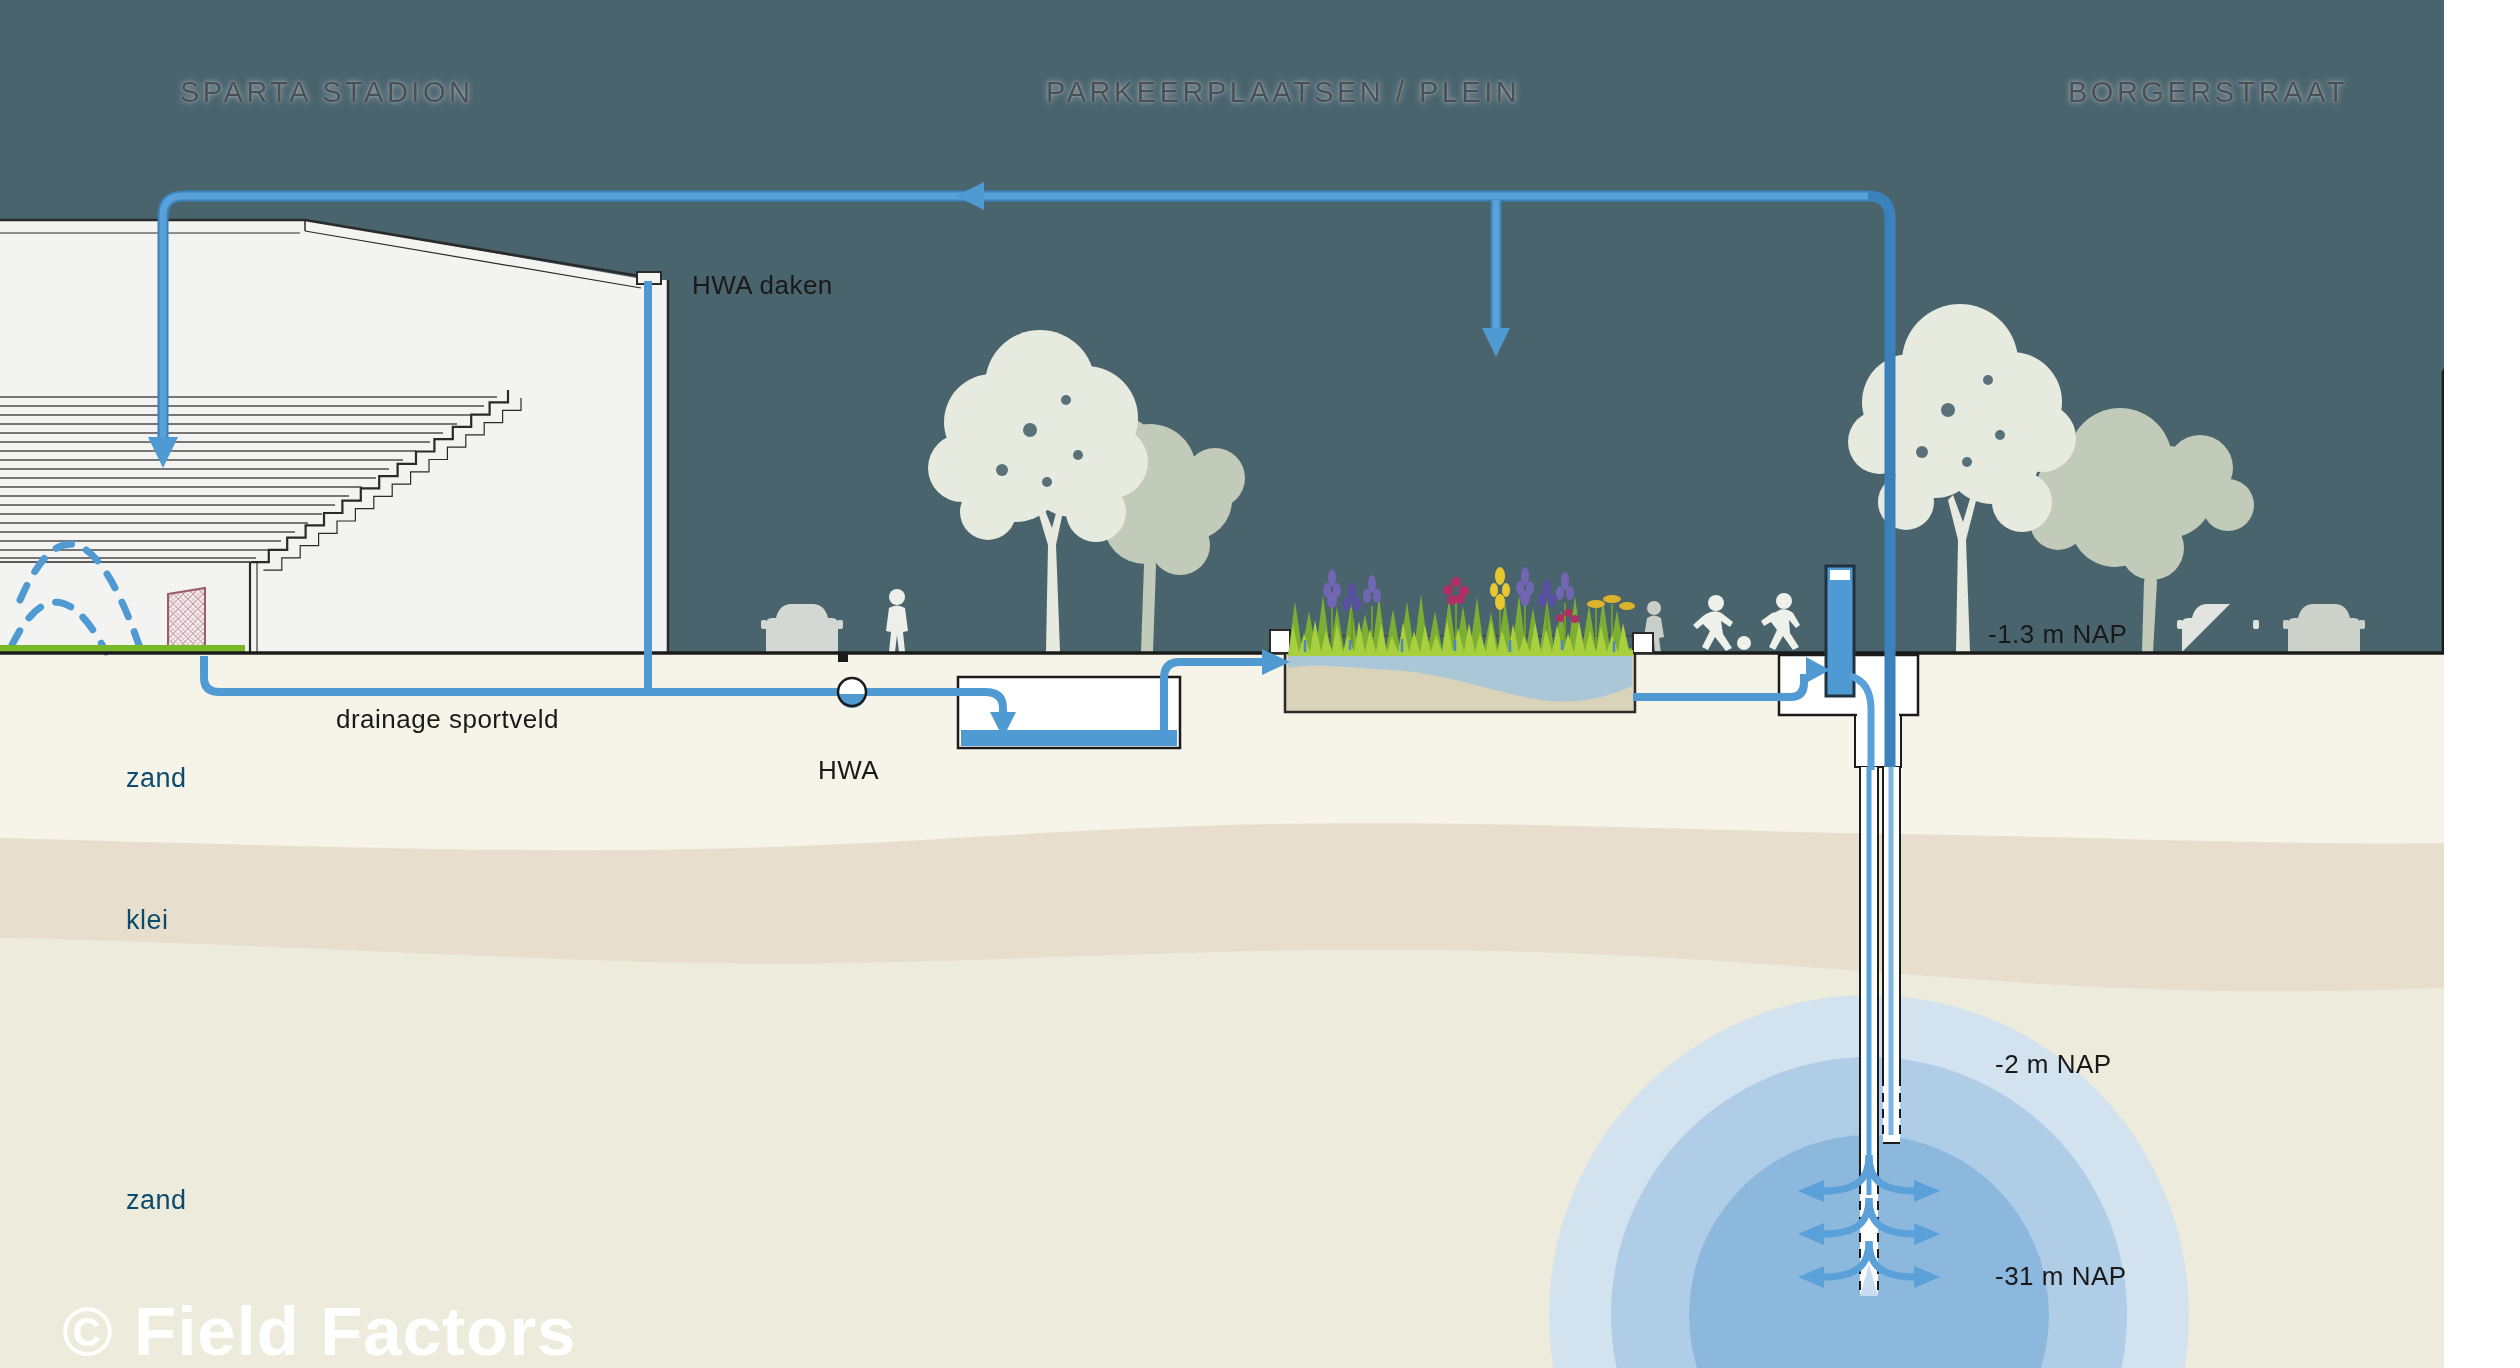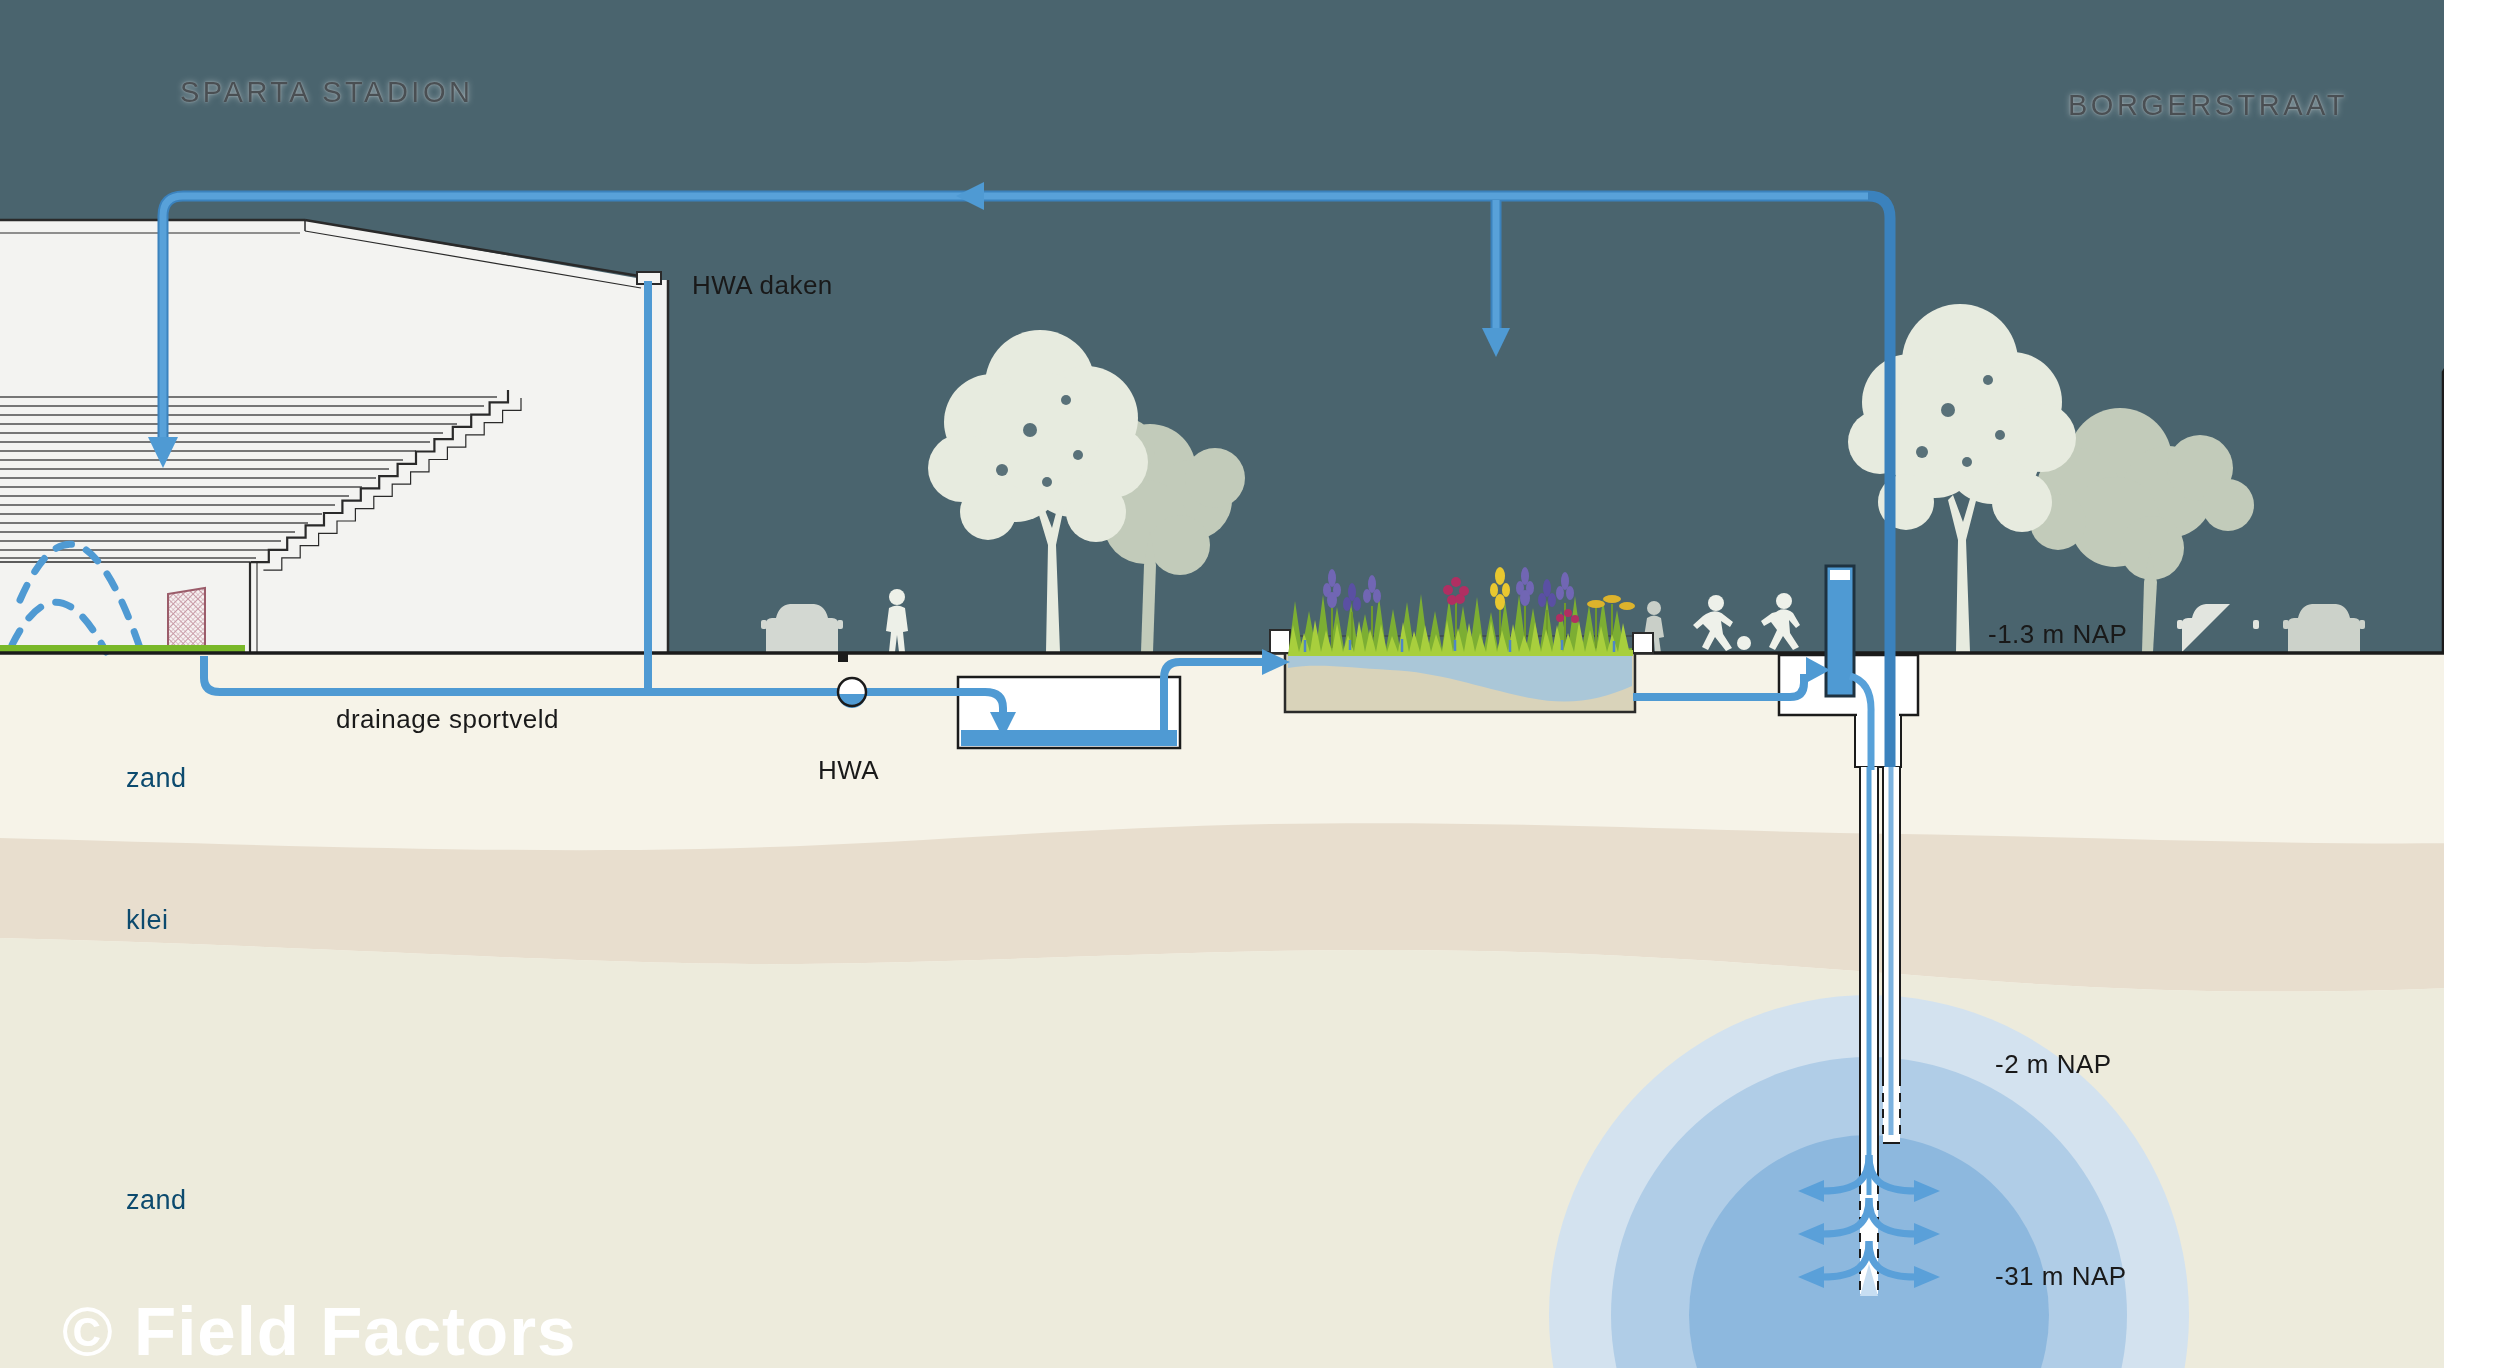--- a/index.html
+++ b/index.html
@@ -373,21 +373,22 @@
       <polygon points="1914,1180 1914,1202 1940,1191"></polygon>
       <polygon points="1824,1223 1824,1245 1798,1234"></polygon>
       <polygon points="1914,1223 1914,1245 1940,1234"></polygon>
       <polygon points="1824,1266 1824,1288 1798,1277"></polygon>
       <polygon points="1914,1266 1914,1288 1940,1277"></polygon>
     </g>
   </g>
 </svg>
 
   <div class="lbl zone-lbl" style="left:180px;top:76px;">SPARTA STADION</div>
-  <div class="lbl zone-lbl" style="left:2068px;top:76px;margin-top:13px;">BORGERSTRAAT</div>
+  <div class="lbl zone-lbl" style="left:1046px;top:76px;">PARKEERPLAATSEN / PLEIN</div>
+  <div class="lbl zone-lbl" style="left:2068px;top:76px;">BORGERSTRAAT</div>
 
   <div class="lbl dark-lbl" style="left:692px;top:270px;">HWA daken</div>
   <div class="lbl dark-lbl" style="left:336px;top:704px;">drainage sportveld</div>
   <div class="lbl dark-lbl" style="left:818px;top:755px;">HWA</div>
   <div class="lbl dark-lbl" style="left:1988px;top:619px;">-1.3 m NAP</div>
   <div class="lbl dark-lbl" style="left:1995px;top:1049px;">-2 m NAP</div>
   <div class="lbl dark-lbl" style="left:1995px;top:1261px;">-31 m NAP</div>
 
   <div class="lbl soil-lbl" style="left:126px;top:735px;">zand</div>
   <div class="lbl soil-lbl" style="left:126px;top:877px;">klei</div>

